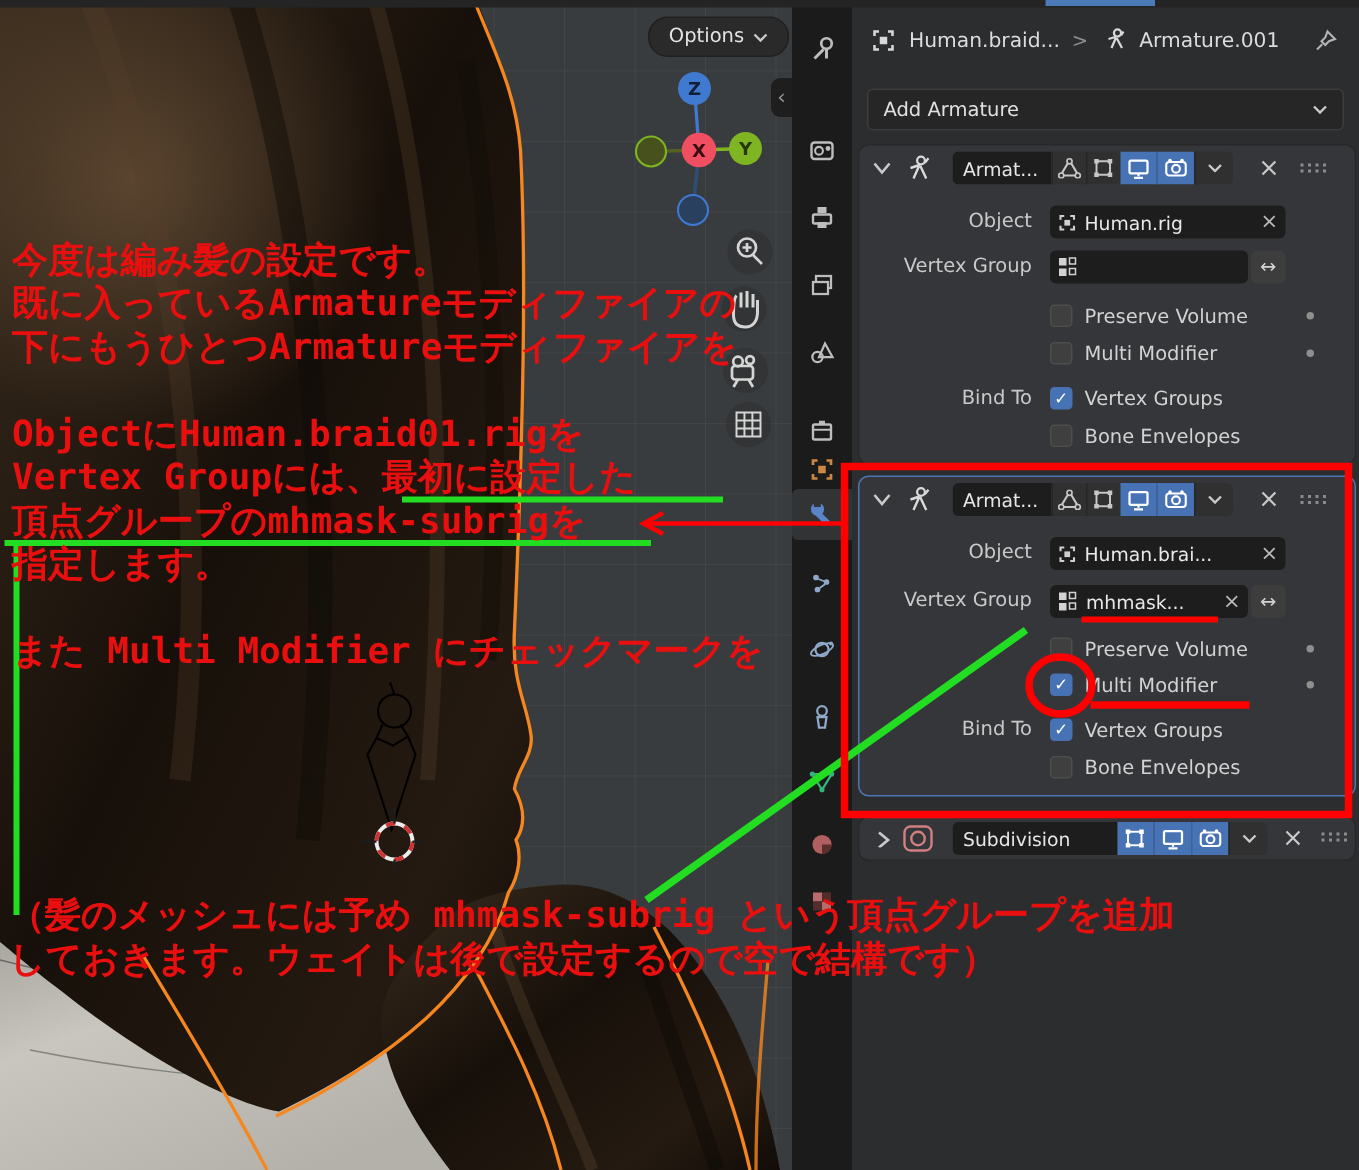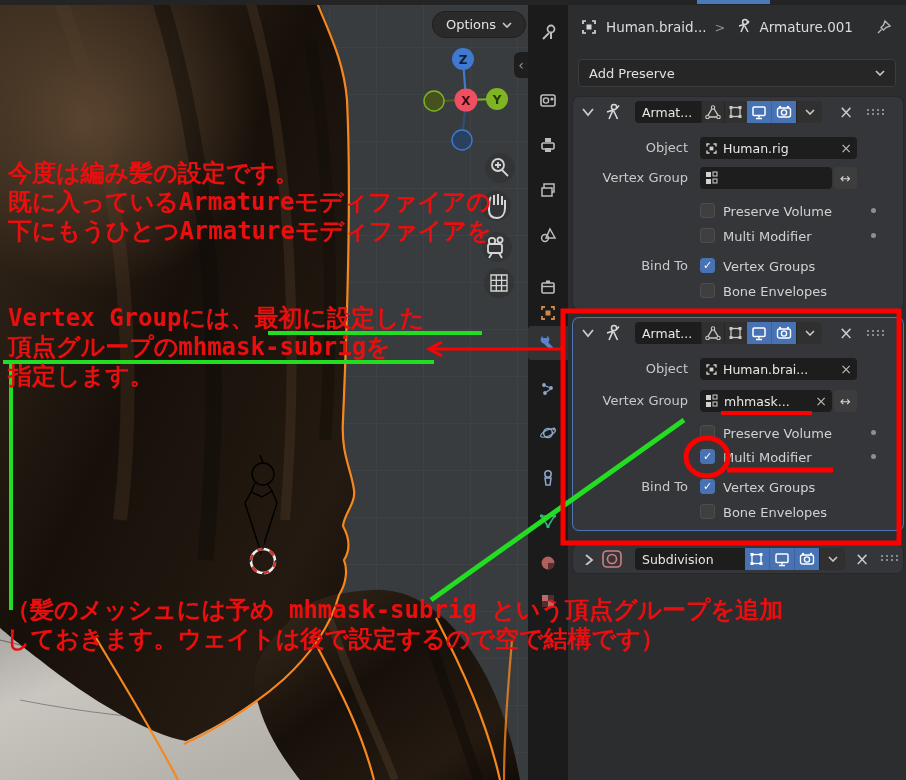--- a/index.html
+++ b/index.html
@@ -313,21 +313,21 @@
           <circle cx="12" cy="5" r="2.4" stroke="#d8d8d8" fill="none" stroke-width="1.5"></circle>
           <path d="M11 8 L8 15 M11.5 8.5 L15 15 M6 9 L11 7.5 M16 4 L14.5 6.5" stroke="#d8d8d8" stroke-width="1.5" fill="none"></path>
           </svg>
         <span class="bc-text" style="margin-left:6px">Armature.001</span>
         <svg width="17" height="17" style="margin-left:auto;margin-right:14px">
           <path d="M10 2 L15 7 L11 8.5 L8.5 11 L6 8.5 L8.5 6 Z M6.5 10.5 L3 14" stroke="#b5b5b5" fill="none" stroke-width="1.4"></path>
           </svg>
       </div>
 
       <div class="addmod">
-        <span>Add Preserve</span>
+        <span>Add Armature</span>
         <span class="sp"></span>
         <svg width="10" height="6" viewBox="0 0 10 6">
           <path d="M1 1 L5 5 L9 1" fill="none" stroke="#c9c9c9" stroke-width="1.6"></path>
           </svg>
       </div>
 
       <div class="panel p1">
         <div class="phead">
           <svg class="chev" style="left:8px" width="14" height="12">
             <path d="M2 3 L7 9 L12 3" stroke="#c9c9c9" fill="none" stroke-width="1.8"></path>
@@ -596,20 +596,22 @@
         <path d="M727,470 H833" stroke-width="5"></path>
         <path d="M721,413 H812" stroke-width="4"></path>
         <path d="M430,349 H565" stroke-width="3"></path>
         <path d="M442,342 L429,349 L442,356" stroke-width="3"></path>
       </g>
     </svg>
 
     <div class="jp" style="top:160px">今度は編み髪の設定です。</div>
     <div class="jp" style="top:218px">下にもうひとつArmatureモディファイアを</div>
     <div class="jp" style="top:189px">既に入っているArmatureモディファイアの</div>
+    <div class="jp" style="top:276px">ObjectにHuman.braid01.rigを</div>
     <div class="jp" style="top:305px">Vertex Groupには、最初に設定した</div>
     <div class="jp" style="top:334px">頂点グループのmhmask-subrigを</div>
     <div class="jp" style="top:363px">指定します。</div>
+    <div class="jp" style="top:421px">また Multi Modifier にチェックマークを</div>
     <div class="jp" style="top:597px;left:6px">（髪のメッシュには予め mhmask-subrig という頂点グループを追加</div>
     <div class="jp" style="top:626px;left:6px">しておきます。ウェイトは後で設定するので空で結構です）</div>
   </div>
 
 </div>
 
 </body></html>

